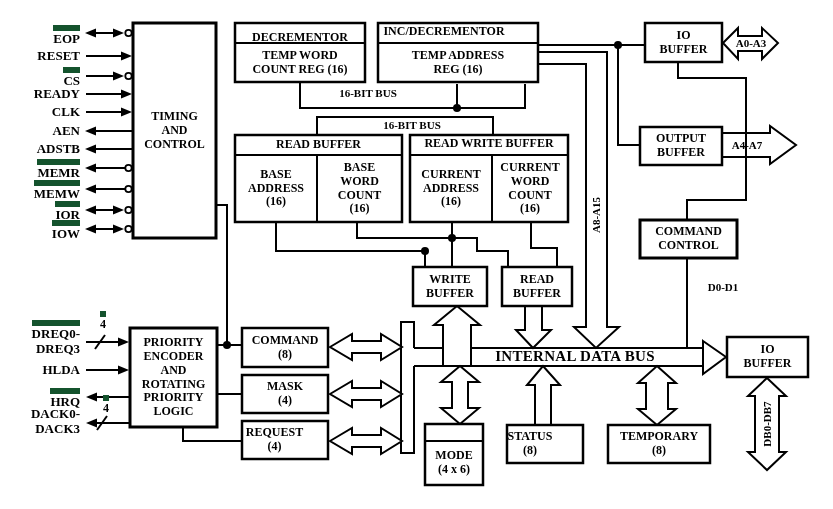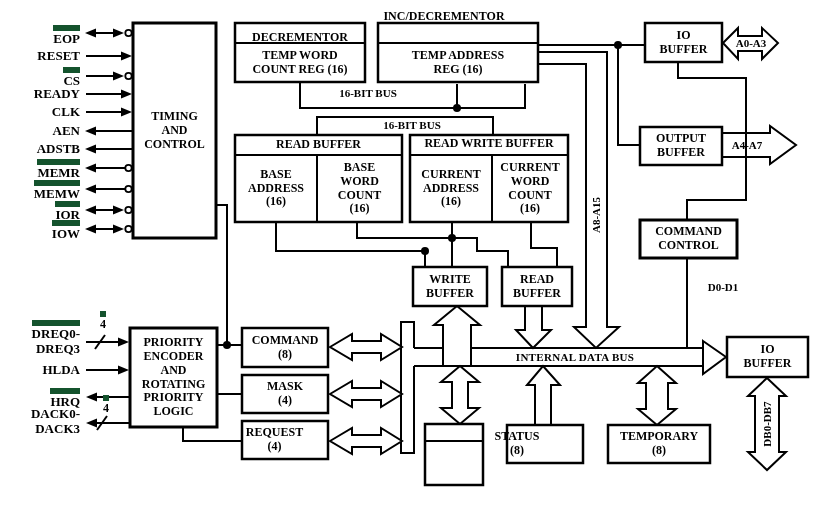--- a/index.html
+++ b/index.html
@@ -3,21 +3,21 @@
 <meta charset="utf-8">
 <style>
   html,body{margin:0;padding:0;background:#ffffff;}
   #stage{position:relative;width:833px;height:509px;background:#ffffff;overflow:hidden;
          font-family:"Liberation Serif","DejaVu Serif",serif;color:#000;}
   #wires{position:absolute;left:0;top:0;}
   .lbl{position:absolute;display:flex;align-items:center;justify-content:center;
        text-align:center;font-weight:700;font-size:12px;line-height:1.15;
        white-space:pre-line;pointer-events:none;}
   .sm{font-size:11px;}
-  .big{font-size:11px;letter-spacing:.3px;}
+  .big{font-size:15px;letter-spacing:.3px;}
   .rot{transform:rotate(-90deg);}
   .sig{position:absolute;left:2px;width:78px;text-align:right;font-weight:700;
        font-size:13px;line-height:15px;pointer-events:none;}
   .sig .line{display:block;}
   .ov{display:inline-block;border-top:6px solid #14532d;line-height:13px;padding-top:1px;}
   .four{position:absolute;width:16px;text-align:center;font-weight:700;font-size:12px;pointer-events:none;}
 </style>
 </head>
 <body>
 
@@ -194,21 +194,21 @@
 
   <div class="four" style="left:95px;top:311px"><span class="ov">4</span></div>
   <div class="four" style="left:98px;top:395px"><span class="ov">4</span></div>
 
   <div class="lbl" style="left:134px;top:108px;width:81px;height:46px">TIMING
 AND
 CONTROL</div>
   <div class="lbl" style="left:236px;top:24px;width:128px;height:28px">DECREMENTOR</div>
   <div class="lbl" style="left:236px;top:44px;width:128px;height:37px">TEMP WORD
 COUNT REG (16)</div>
-  <div class="lbl" style="left:379px;top:8px;width:130px;height:18px">INC/DECREMENTOR</div>
+  <div class="lbl" style="left:379px;top:23px;width:130px;height:18px">INC/DECREMENTOR</div>
   <div class="lbl" style="left:379px;top:44px;width:158px;height:37px">TEMP ADDRESS
 REG (16)</div>
   <div class="lbl" style="left:236px;top:136px;width:165px;height:18px">READ BUFFER</div>
   <div class="lbl" style="left:236px;top:156px;width:80px;height:65px">BASE
 ADDRESS
 (16)</div>
   <div class="lbl" style="left:318px;top:156px;width:83px;height:65px">BASE
 WORD
 COUNT
 (16)</div>
@@ -237,21 +237,23 @@
 AND
 ROTATING
 PRIORITY
 LOGIC</div>
   <div class="lbl" style="left:243px;top:329px;width:84px;height:37px">COMMAND
 (8)</div>
   <div class="lbl" style="left:243px;top:376px;width:84px;height:36px">MASK
 (4)</div>
   <div class="lbl" style="left:243px;top:422px;width:63px;height:36px">REQUEST
 (4)</div>
-  <div class="lbl" style="left:480px;top:426px;width:74px;height:36px">STATUS
+  <div class="lbl" style="left:426px;top:442px;width:56px;height:42px">MODE
+(4 x 6)</div>
+  <div class="lbl" style="left:493px;top:426px;width:74px;height:36px">STATUS
 (8)</div>
   <div class="lbl" style="left:609px;top:426px;width:100px;height:36px">TEMPORARY
 (8)</div>
 
   <div class="lbl sm" style="left:330px;top:86px;width:76px;height:15px">16-BIT BUS</div>
   <div class="lbl sm" style="left:374px;top:118px;width:76px;height:15px">16-BIT BUS</div>
   <div class="lbl big" style="left:495px;top:349px;width:160px;height:16px">INTERNAL DATA BUS</div>
   <div class="lbl sm" style="left:724px;top:35px;width:54px;height:16px">A0-A3</div>
   <div class="lbl sm" style="left:723px;top:137px;width:48px;height:16px">A4-A7</div>
   <div class="lbl sm rot" style="left:566px;top:207px;width:60px;height:16px">A8-A15</div>

